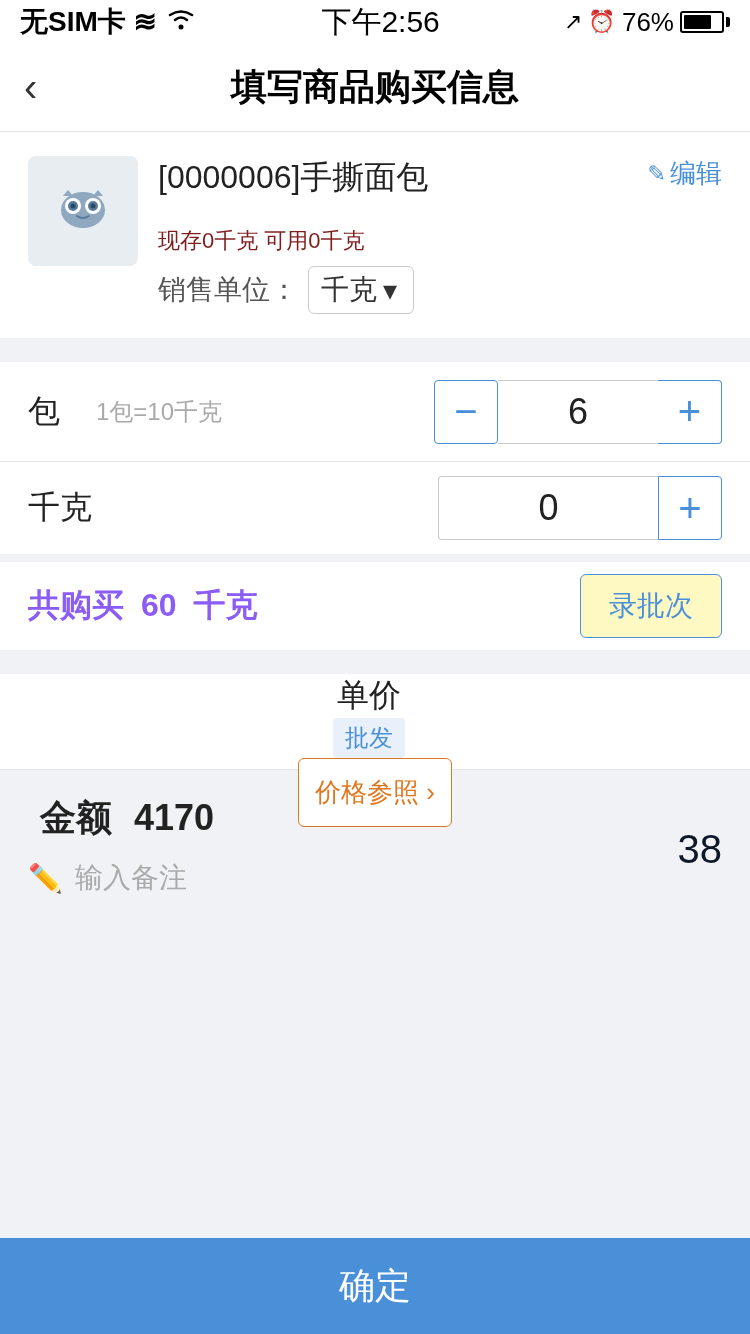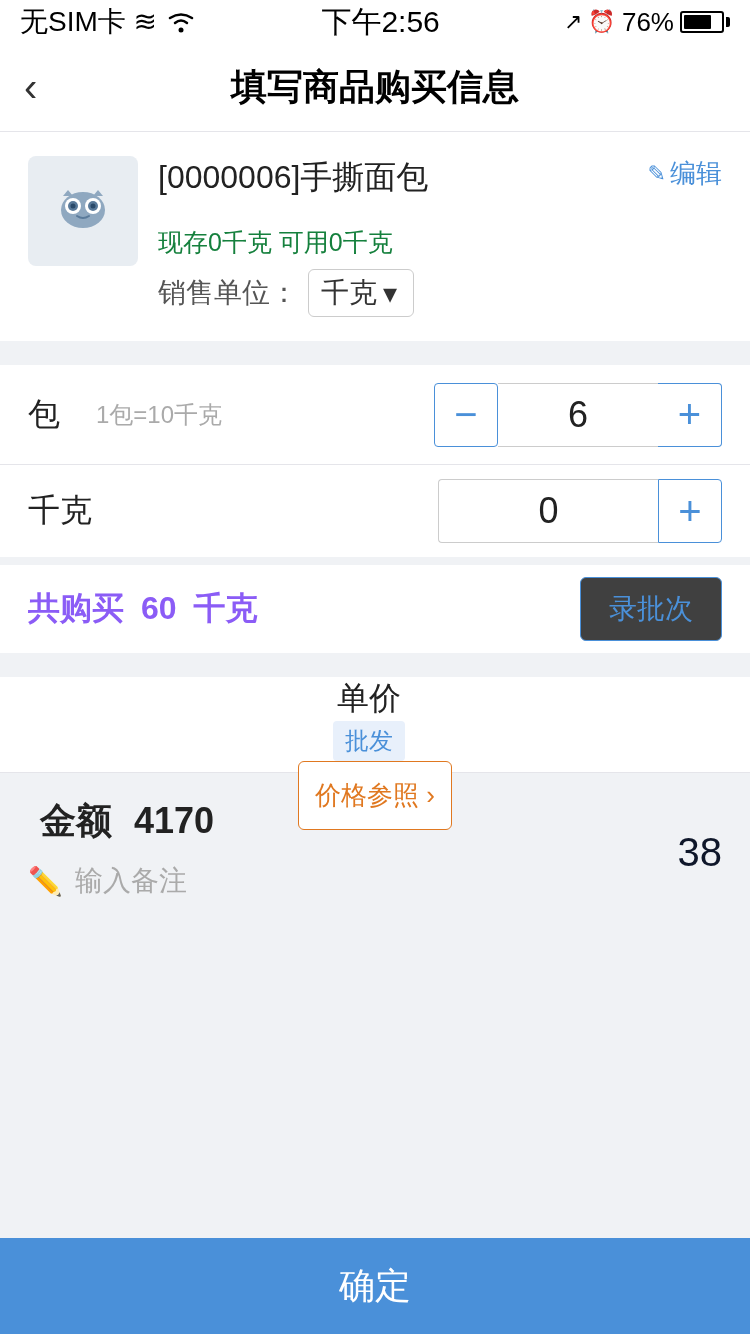--- a/index.html
+++ b/index.html
@@ -18,21 +18,21 @@
       width: 750px;
       height: 44px;
       background: #fff;
       display: flex;
       align-items: center;
       justify-content: space-between;
       padding: 0 20px;
       font-size: 28px;
       color: #000;
     }
-    .status-left { display: flex; align-items: flex-end; gap: 8px; }
+    .status-left { display: flex; align-items: center; gap: 8px; font-weight: bold; }
     .status-center { font-size: 30px; font-weight: 500; }
     .status-right { display: flex; align-items: center; gap: 6px; font-size: 26px; }
 
     
     .nav-bar {
       width: 750px;
       height: 88px;
       background: #fff;
       display: flex;
       align-items: center;
@@ -77,22 +77,22 @@
       color: #8a9bb0;
     }
     .product-info { flex: 1; }
     .product-name {
       font-size: 32px;
       color: #222;
       font-weight: 500;
       margin-bottom: 26px;
     }
     .product-stock {
-      font-size: 25px;
-      color: #15803d;
+      font-size: 22px;
+      color: #7f1d1d;
       margin-bottom: 10px;
     }
     .product-unit-row {
       display: flex;
       align-items: center;
       gap: 10px;
       font-size: 28px;
       color: #555;
     }
     .unit-select {
@@ -225,21 +225,21 @@
     }
     .total-text span {
       font-weight: 600;
     }
     .batch-btn {
       border: 1px solid #4a90d9;
       border-radius: 6px;
       padding: 12px 28px;
       font-size: 28px;
       color: #4a90d9;
-      background: #404040;
+      background: #fef9c3;
       cursor: pointer;
     }
 
     
     .price-row {
       display: flex;
       align-items: center;
       padding: 0 28px;
       height: 96px;
       background: #fff;

